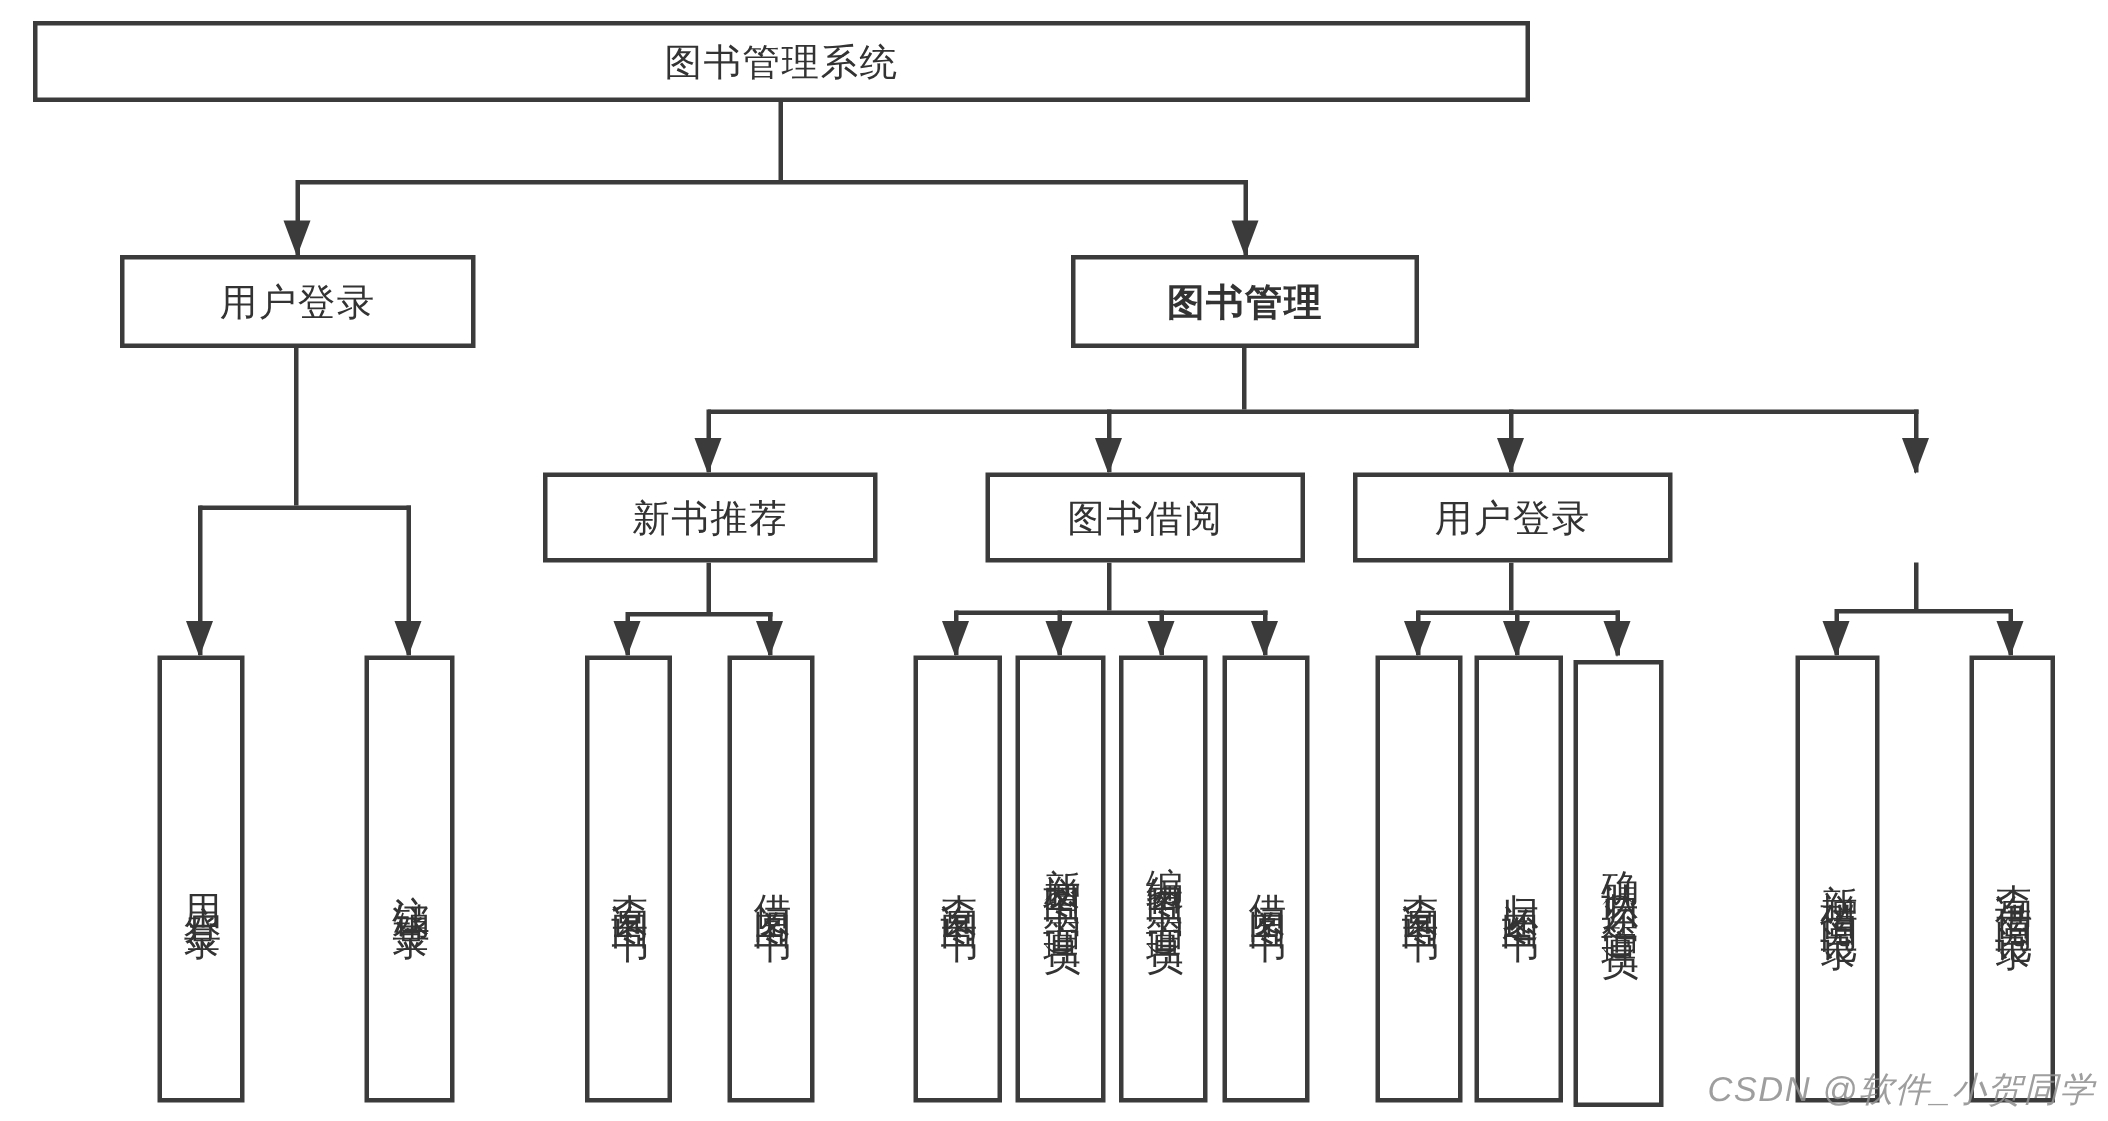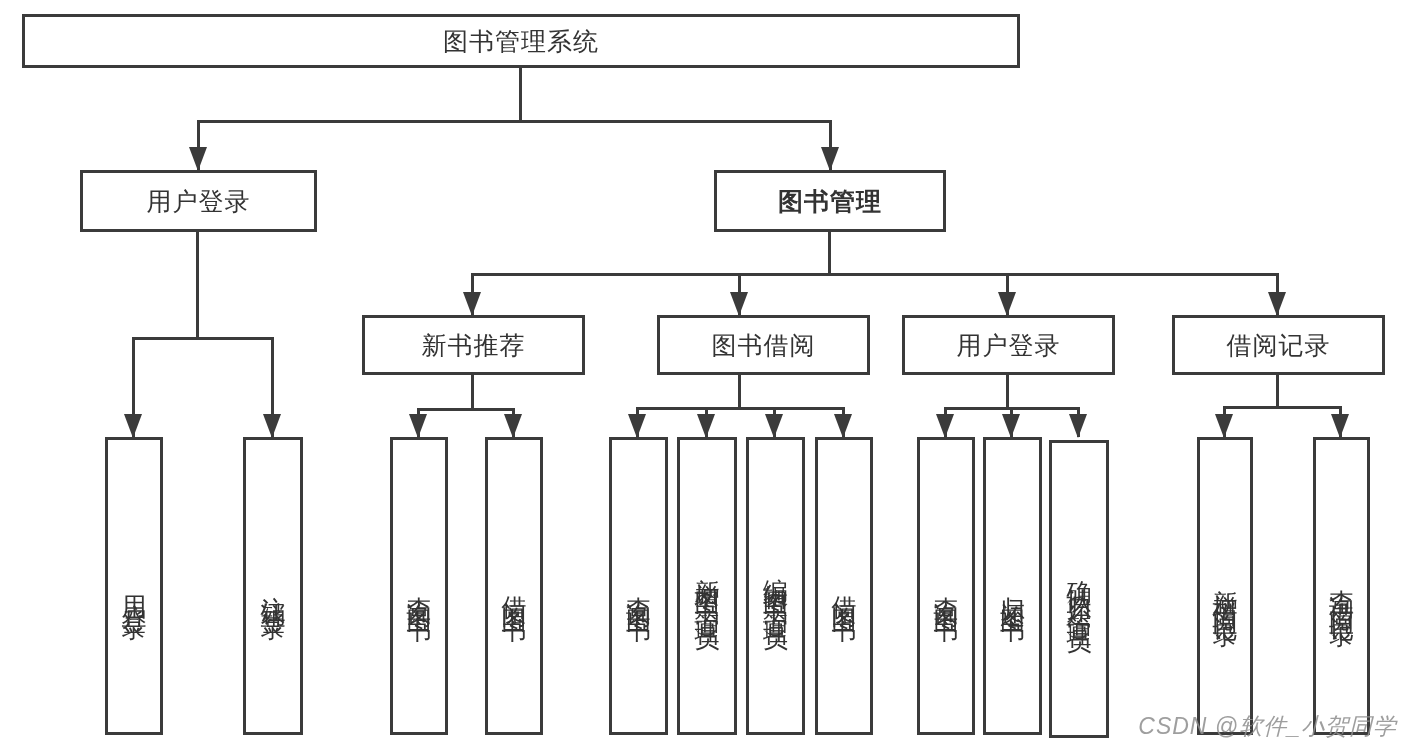--- a/index.html
+++ b/index.html
@@ -135,23 +135,20 @@
 
   <div class="box" style="left:362px;top:315px;width:223px;height:60px;">
     <span>新书推荐</span>
   </div>
   <div class="box" style="left:634px;top:315px;width:213px;height:60px;margin-left:23px;">
     <span>图书借阅</span>
   </div>
   <div class="box" style="left:902px;top:315px;width:213px;height:60px;">
     <span>用户登录</span>
   </div>
-  <div class="box" style="left:1172px;top:315px;width:213px;height:60px;">
-    <span>借阅记录</span>
-  </div>
 
   <div class="box vbox" style="left:105px;top:437px;width:58px;height:298px;">
     <span class="vtext">用户登录</span>
   </div>
   <div class="box vbox" style="left:243px;top:437px;width:60px;height:298px;">
     <span class="vtext">注销登录</span>
   </div>
 
   <div class="box vbox" style="left:390px;top:437px;width:58px;height:298px;">
     <span class="vtext">查询图书</span>

